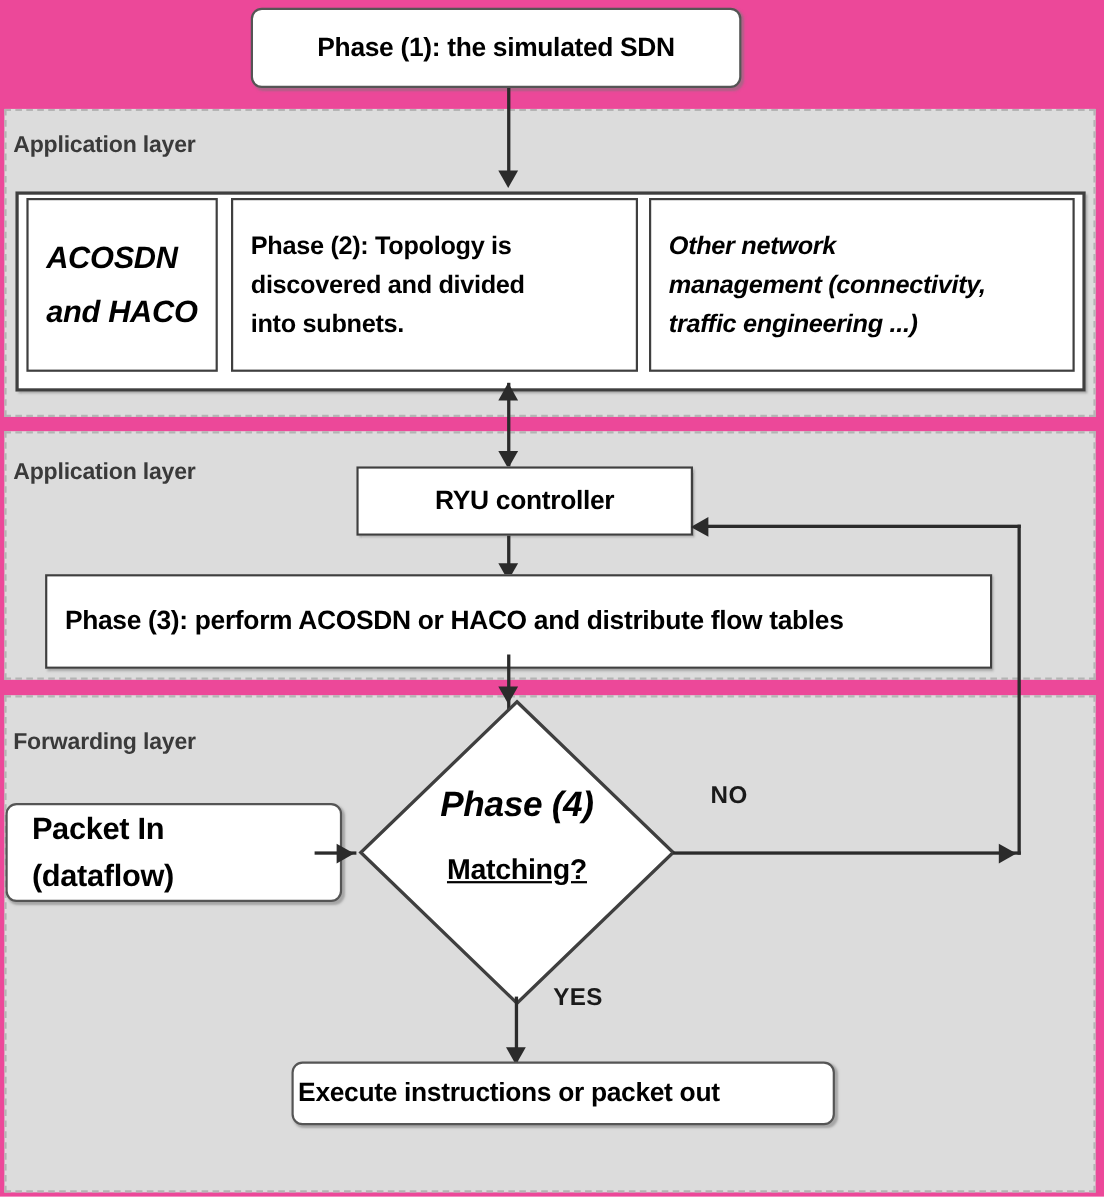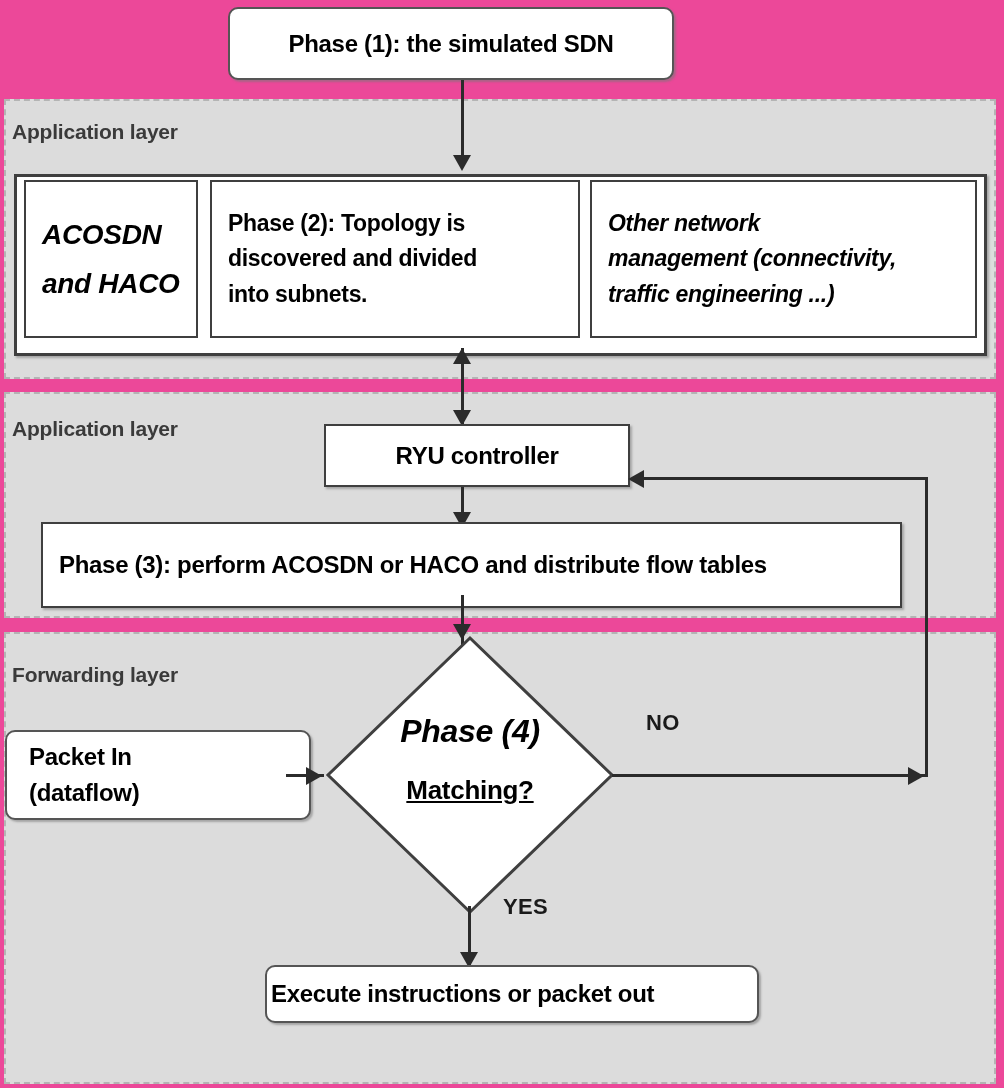--- a/index.html
+++ b/index.html
@@ -172,21 +172,21 @@
 
   <div class="boxnode sq-shadow pad-l" style="left:41px; top:522px; width:861px; height:86px; font-size:24px;">
     <span>Phase (3): perform ACOSDN or HACO and distribute flow tables</span>
   </div>
 
   <div class="line vline" style="left:461px; top:595px; width:3px; height:50px;"></div>
   <div class="arrow-down" style="left:453px; top:624px;"></div>
 
   <div class="layer-label" style="left:12px; top:663px;">Forwarding layer</div>
 
-  <div class="boxnode rounded" style="left:5px; top:730px; width:306px; height:90px; font-size:24px; line-height:1.5; padding-left:22px;">
+  <div class="boxnode rounded" style="left:5px; top:730px; width:306px; height:90px; font-size:28px; line-height:1.5; padding-left:22px;">
     <div>
       <div>Packet In</div>
       <div>(dataflow)</div>
     </div>
   </div>
 
   <div class="line hline" style="left:286px; top:774px; width:38px; height:3px;"></div>
   <div class="arrow-right" style="left:306px; top:767px;"></div>
 
   <div class="diamond-wrap" style="left:325px; top:635px; width:290px; height:280px;">

